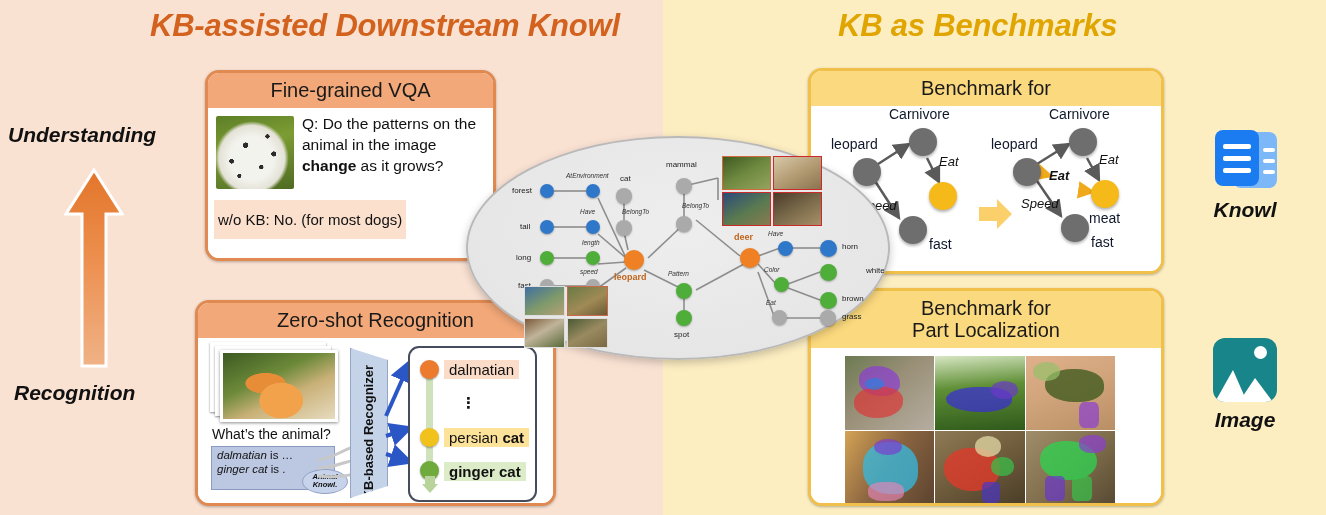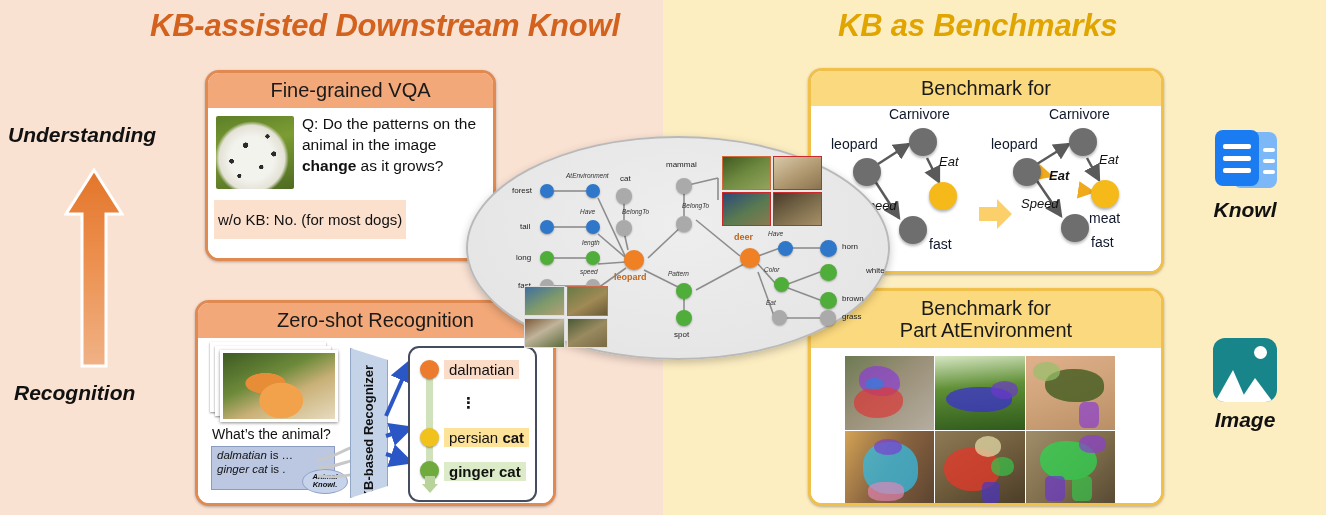--- a/index.html
+++ b/index.html
@@ -337,21 +337,21 @@
         <div class="grel" style="left:110px;top:46px;">Eat</div>
         <div class="grel hl" style="left:60px;top:62px;">Eat</div>
         <div class="grel" style="left:32px;top:90px;">Speed</div>
       </div>
     </div>
   </div>
 
   <div class="card yellow" id="card-part">
     <div class="hdr">
       <div>Benchmark for</div>
-      <div>Part AtEnvironment</div>
+      <div>Part Localization</div>
     </div>
     <div class="body" style="position:relative;">
       <div id="part-grid">
         <div class="pcell" style="background:linear-gradient(140deg,#6c7a52 0%,#9a9078 45%,#b5ada0 100%);">
           <div style="position:absolute;left:16%;top:14%;width:46%;height:40%;background:#8a3fd0;opacity:.72;border-radius:44% 58% 40% 52%;"></div>
           <div style="position:absolute;left:10%;top:42%;width:55%;height:42%;background:#d93a3a;opacity:.72;border-radius:48% 40% 52% 46%;"></div>
           <div style="position:absolute;left:22%;top:30%;width:22%;height:16%;background:#2f7de0;opacity:.7;border-radius:50%;"></div>
         </div>
         <div class="pcell" style="background:linear-gradient(175deg,#d7e6c3 0%,#5f8f35 42%,#2f5a1c 100%);">
           <div style="position:absolute;left:12%;top:42%;width:74%;height:34%;background:#3a2fd0;opacity:.74;border-radius:48% 40% 46% 52%;"></div>

